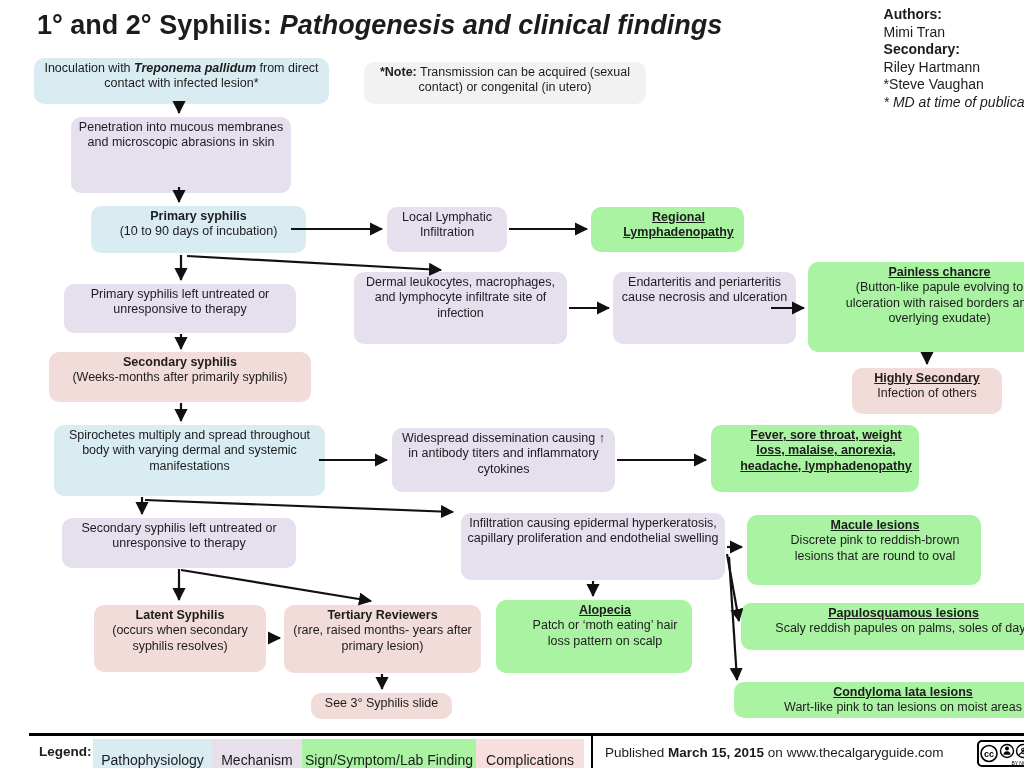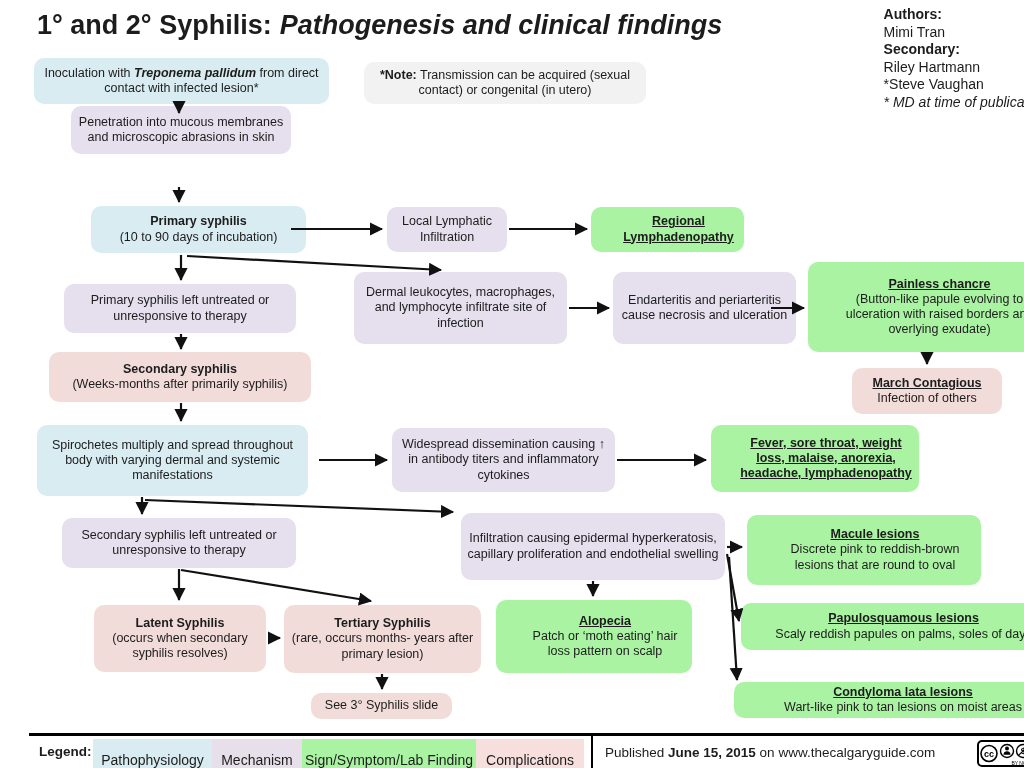--- a/index.html
+++ b/index.html
@@ -6,21 +6,21 @@
   .stage{position:relative;width:1024px;height:768px;background:#fff;overflow:hidden;
          font-family:"Liberation Sans",sans-serif;color:#1c1c1c;margin-left:29px;}
   
   .title{position:absolute;left:8px;top:10px;font-size:27px;font-weight:bold;white-space:nowrap;}
   .title .tsub{font-style:italic;margin-left:8px;}
   
   .credits{position:absolute;right:6px;top:6px;text-align:left;font-size:14px;line-height:1.25;}
   .credits .b{font-weight:bold;}
   .credits .i{font-style:italic;}
   
-  .node{position:absolute;border-radius:10px;display:flex;flex-direction:column;justify-content:center;
+  .node{position:absolute;border-radius:10px;display:flex;flex-direction:column;justify-content:flex-start;
         align-items:center;text-align:center;font-size:12.5px;line-height:1.22;padding:3px 6px;
         box-sizing:border-box;}
   .c-blue{background:#d9ecf2;}
   .c-lav{background:#e5dfee;}
   .c-green{background:#aaf3a3;padding-left:28px;}
   .c-pink{background:#f2dcda;}
   .c-gray{background:#f2f2f2;}
   .node .t{font-weight:bold;}
   .node .tu{font-weight:bold;text-decoration:underline;}
   .node b{font-weight:bold;} .node i{font-style:italic;}
@@ -59,21 +59,21 @@
   </div>
 
   <div class="node c-blue" style="left:5px;top:58px;width:295px;height:46px">
     <div><span>Inoculation with </span><b><i>Treponema pallidum</i></b><span> from direct contact with infected lesion*</span></div>
   </div>
 
   <div class="node c-gray" style="left:335px;top:62px;width:282px;height:42px">
     <div><b>*Note:</b><span> Transmission can be acquired (sexual contact) or congenital (in utero)</span></div>
   </div>
 
-  <div class="node c-lav" style="left:42px;top:106px;width:220px;height:48px">
+  <div class="node c-lav" style="left:42px;top:117px;width:220px;height:76px">
     <div>Penetration into mucous membranes and microscopic abrasions in skin</div>
   </div>
 
   <div class="node c-blue" style="left:62px;top:206px;width:215px;height:47px">
     <div class="t">Primary syphilis</div>
     <div>(10 to 90 days of incubation)</div>
   </div>
 
   <div class="node c-lav" style="left:358px;top:207px;width:120px;height:45px">
     <div>Local Lymphatic Infiltration</div>
@@ -94,30 +94,30 @@
   <div class="node c-lav" style="left:584px;top:272px;width:183px;height:72px">
     <div>Endarteritis and periarteritis cause necrosis and ulceration</div>
   </div>
 
   <div class="node c-green" style="left:779px;top:262px;width:241px;height:90px">
     <div class="tu">Painless chancre</div>
     <div>(Button-like papule evolving to ulceration with raised borders and overlying exudate)</div>
   </div>
 
   <div class="node c-pink" style="left:823px;top:368px;width:150px;height:46px">
-    <div class="tu">March Contagious</div>
+    <div class="tu">Highly Secondary</div>
     <div>Infection of others</div>
   </div>
 
   <div class="node c-pink" style="left:20px;top:352px;width:262px;height:50px">
     <div class="t">Secondary syphilis</div>
     <div>(Weeks-months after primarily syphilis)</div>
   </div>
 
-  <div class="node c-blue" style="left:8px;top:425px;width:271px;height:71px">
+  <div class="node c-blue" style="left:25px;top:425px;width:271px;height:71px">
     <div>Spirochetes multiply and spread throughout body with varying dermal and systemic manifestations</div>
   </div>
 
   <div class="node c-lav" style="left:363px;top:428px;width:223px;height:64px">
     <div>Widespread dissemination causing ↑ in antibody titers and inflammatory cytokines</div>
   </div>
 
   <div class="node c-green" style="left:682px;top:425px;width:208px;height:67px">
     <div class="tu">Fever, sore throat, weight loss, malaise, anorexia, headache, lymphadenopathy</div>
   </div>
@@ -134,22 +134,22 @@
     <div class="tu">Macule lesions</div>
     <div>Discrete pink to reddish-brown lesions that are round to oval</div>
   </div>
 
   <div class="node c-pink" style="left:65px;top:605px;width:172px;height:67px">
     <div class="t">Latent Syphilis</div>
     <div>(occurs when secondary syphilis resolves)</div>
   </div>
 
   <div class="node c-pink" style="left:255px;top:605px;width:197px;height:68px">
-    <div class="t">Tertiary Syphilis</div>
-    <div>(rare, occurs months- years after primary lesion)</div>
+    <div class="t">Tertiary Reviewers</div>
+    <div>(rare, raised months- years after primary lesion)</div>
   </div>
 
   <div class="node c-green" style="left:467px;top:600px;width:196px;height:73px">
     <div class="tu">Alopecia</div>
     <div>Patch or ‘moth eating’ hair loss pattern on scalp</div>
   </div>
 
   <div class="node c-green" style="left:712px;top:603px;width:303px;height:47px">
     <div class="tu">Papulosquamous lesions</div>
     <div>Scaly reddish papules on palms, soles of days</div>
@@ -206,21 +206,21 @@
     <span>Mechanism</span>
   </div>
   <div class="swatch sw-green">
     <span>Sign/Symptom/Lab Finding</span>
   </div>
   <div class="swatch sw-pink">
     <span>Complications</span>
   </div>
   <div class="vdiv"></div>
   <div class="published">
-    <span>Published </span><b>June 15, 2015</b><span> on www.thecalgaryguide.com</span>
+    <span>Published </span><b>March 15, 2015</b><span> on www.thecalgaryguide.com</span>
   </div>
   <div class="ccbadge">
     <svg width="74" height="27" viewBox="0 0 74 27">
       <rect x="1" y="1" width="72" height="25" rx="4" fill="#fff" stroke="#000" stroke-width="2"></rect>
       <circle cx="12" cy="13.5" r="8" fill="#fff" stroke="#000" stroke-width="1.6"></circle>
       <text x="12" y="16.5" font-size="9" font-weight="bold" text-anchor="middle" font-family="Liberation Sans, sans-serif">cc</text>
       <circle cx="30" cy="11" r="6.5" fill="#fff" stroke="#000" stroke-width="1.4"></circle>
       <circle cx="30" cy="8.6" r="2" fill="#000"></circle>
       <path d="M26.5,14.8 a3.5,3.5 0 0 1 7,0 z" fill="#000"></path>
       <circle cx="46" cy="11" r="6.5" fill="#fff" stroke="#000" stroke-width="1.4"></circle>

